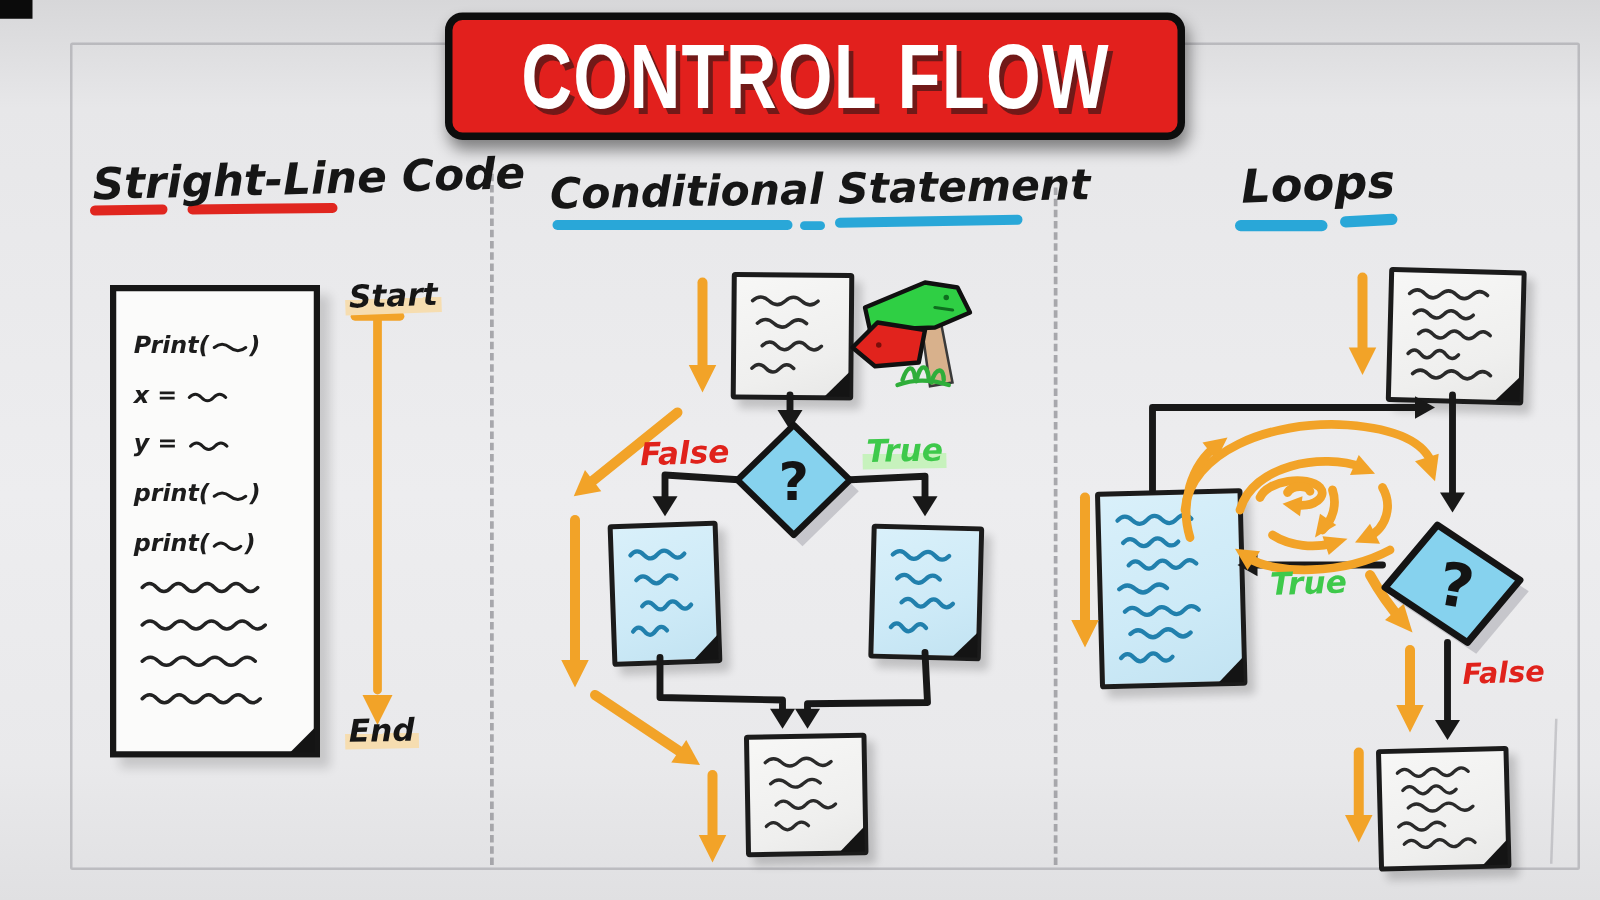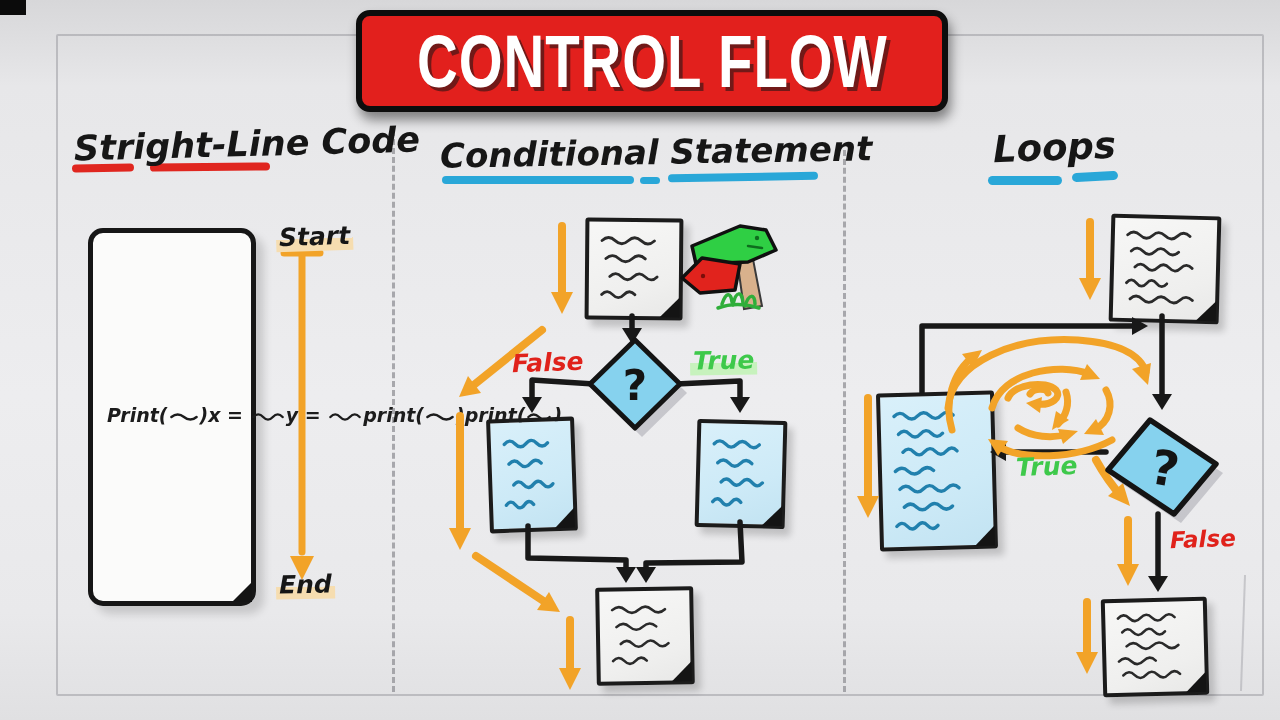--- a/index.html
+++ b/index.html
@@ -35,23 +35,23 @@
   .doc{background:linear-gradient(160deg,#f7f7f6 0%,#efefee 70%,#e8e8e7 100%);
        border:4px solid #1b1b1b;border-radius:3px;z-index:3;
        box-shadow:6px 7px 7px rgba(0,0,0,.18);}
   .doc-blue{background:linear-gradient(160deg,#d9f0fa 0%,#cdeaf7 60%,#c2e3f2 100%);}
   .doc-lines{position:absolute;left:10px;right:10px;top:7px;bottom:9px;
        display:flex;flex-direction:column;justify-content:space-evenly;align-items:flex-start;}
   .fold{position:absolute;right:-1px;bottom:-1px;width:0;height:0;
         border-left:20px solid transparent;border-bottom:20px solid #141414;}
   
   .code-paper{left:88px;top:228px;width:168px;height:378px;background:#fbfbfa;
-        border:5px solid #161616;border-radius:15px;z-index:3;
+        border:5px solid #161616;border-radius:0;z-index:3;
         box-shadow:8px 8px 8px rgba(0,0,0,.15);
-        display:flex;flex-direction:row;justify-content:space-evenly;
+        display:flex;flex-direction:column;justify-content:space-evenly;
         padding:14px 12px 18px 14px;box-sizing:border-box;}
   .code-line{display:flex;align-items:center;font-style:italic;font-weight:bold;
         font-size:19px;color:#1c1c1c;white-space:pre;}
   .code-line svg{margin:4px 1px 0 1px;}
   .sq-row{margin-left:4px;}
   svg.overlay{left:0;top:0;width:1280px;height:720px;z-index:5;pointer-events:none;}
 </style>
 </head>
 <body>
 

